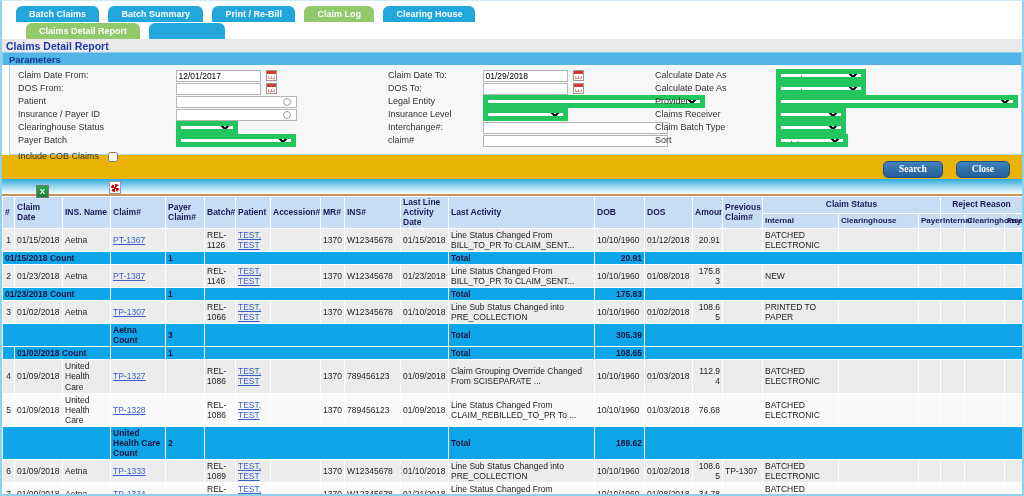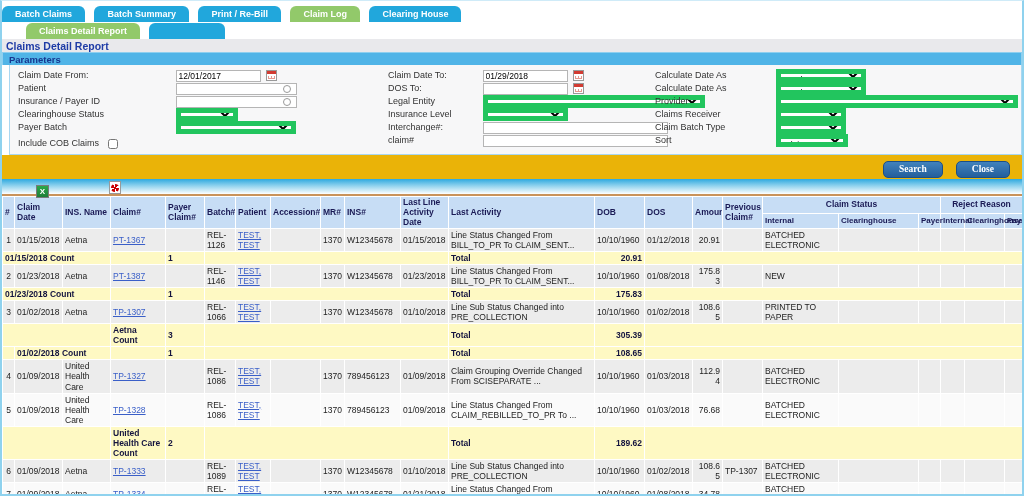--- a/index.html
+++ b/index.html
@@ -1,21 +1,21 @@
 <!DOCTYPE html>
 <html><head>
 <meta charset="utf-8">
 <style>
   * { box-sizing: border-box; margin: 0; padding: 0; }
   body { font-family: "Liberation Sans", sans-serif; background:#fff; }
   #frame { width:1024px; height:496px; border:2px solid #8FD2EE; border-top:1px solid #CFEBF8;
            overflow:hidden; background:#fff; padding-top:3px; position:relative; }
 
   
-  .tabs-row1 { padding-left:0; height:17px; }
+  .tabs-row1 { padding-left:14px; height:17px; }
   .tabs-row2 { padding-left:24px; height:17px; }
   .tab { display:inline-block; height:16px; line-height:16px; border-radius:6px 6px 0 0;
          background:#21A7DC; color:#fff; font-weight:bold; font-size:9px; text-align:center;
          padding:0 13px; margin-right:5px; vertical-align:bottom; cursor:pointer; }
   .tab.active { background:#92C96A; }
   .tab.blank { width:76px; padding:0; }
 
   
   .title-band { background:#E9E9EC; color:#1F3CA6; font-weight:bold; font-size:10.5px;
                 height:14px; line-height:14px; padding:0 4px; border-top:1px solid #fff; }
@@ -60,21 +60,21 @@
   
   table { border-collapse:collapse; table-layout:fixed; width:1020px; font-size:8.5px; }
   th { background:#C7DDF5; font-weight:bold; color:#1A1A55; border:1px solid #fff;
        padding:1px 2px; text-align:left; vertical-align:middle; overflow:hidden; line-height:1.15; }
   th.grp { text-align:center; }
   tr.sub th { font-size:8px; white-space:nowrap; overflow:visible; }
   td { border:1px solid #fff; padding:1px 2px; vertical-align:middle; overflow:hidden;
        color:#222; line-height:1.18; word-wrap:break-word; }
   tr.odd td { background:#ECECEC; }
   tr.even td { background:#FAFAFA; }
-  tr.count td { background:#fef9c3; color:#14143F; }
+  tr.count td { background:#0ea5e9; color:#14143F; }
   tr.count.bold td { font-weight:bold; }
   td.r { text-align:right; } td.ctr { text-align:center; }
   a.lnk { color:#3A5FC8; text-decoration:underline; cursor:pointer; }
 </style>
 </head>
 <body>
 
 <div id="frame">
 
   <div class="tabs-row1">
@@ -92,20 +92,25 @@
 
   <div class="title-band">Claims Detail Report</div>
 
   <div class="params-band">Parameters</div>
   <div class="form">
 
     <div class="pcol c1">
       <div class="frow">
         <span class="flabel">Claim Date From:</span>
         <input class="txt w85" value="12/01/2017" style="">
+        <span class="cal"></span>
+      </div>
+      <div class="frow">
+        <span class="flabel">DOS From:</span>
+        <input class="txt w85" value="" style="">
         <span class="cal"></span>
       </div>
       <div class="frow">
         <span class="flabel">Patient</span>
         <input class="txt w121" value="" style=""><span class="mag"></span>
       </div>
       <div class="frow">
         <span class="flabel">Insurance / Payer ID</span>
         <input class="txt w121" value="" style=""><span class="mag"></span>
       </div>

